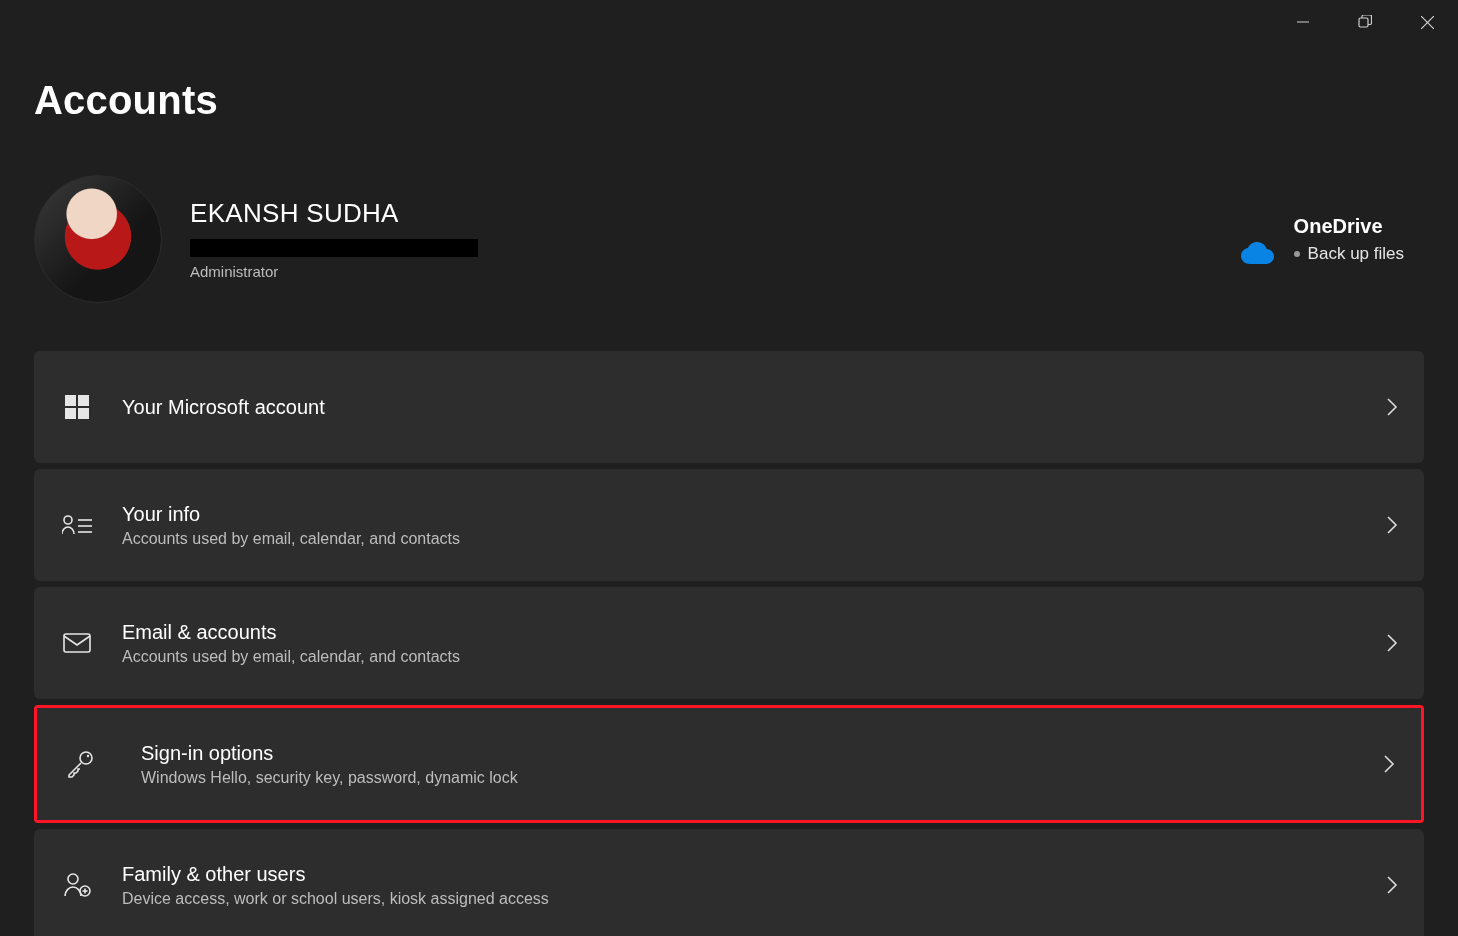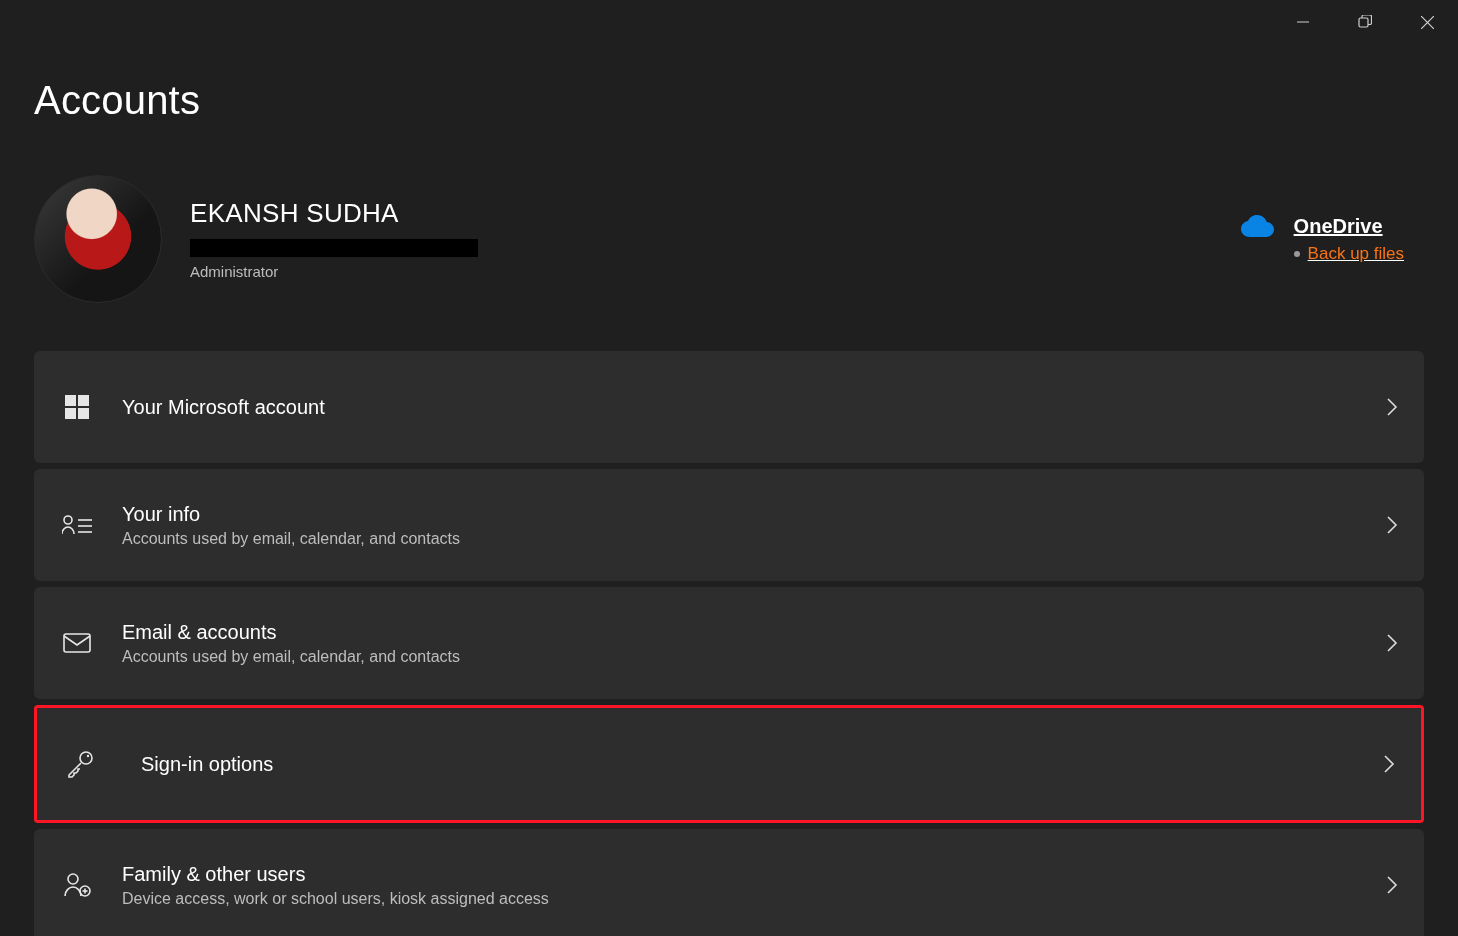--- a/index.html
+++ b/index.html
@@ -26,21 +26,21 @@
     align-items: center;
     justify-content: center;
     color: #cfcfcf;
     cursor: pointer;
   }
   .content {
     padding: 78px 34px 0 34px;
   }
   .page-title {
     font-size: 40px;
-    font-weight: 400;
+    font-weight: 700;
     letter-spacing: 0.2px;
     margin-bottom: 52px;
   }
   .userbar {
     display: flex;
     align-items: center;
     justify-content: space-between;
     margin-bottom: 48px;
     padding-right: 20px;
   }
@@ -65,30 +65,29 @@
   .user-text .email-redact {
     width: 288px; height: 18px;
     background: #000; margin: 10px 0 6px 0;
   }
   .user-text .urole {
     color: #bdbdbd;
     font-size: 15px;
   }
   .onedrive-block {
     display: flex;
-    align-items: flex-start;
+    align-items: flex-end;
     gap: 20px;
-    text-decoration: underline;
   }
   .od-text .od-title {
     font-size: 20px;
     font-weight: 600;
   }
   .od-text .od-sub {
-    color: #f97316;
+    color: #e5e5e5;
     font-size: 17px;
     margin-top: 6px;
   }
   .od-sub .dot {
     display: inline-block;
     width: 6px; height: 6px;
     border-radius: 50%;
     background: #9a9a9a;
     vertical-align: middle;
     margin-right: 8px;
@@ -243,20 +242,21 @@
       <div class="row">
         <div class="icon-slot">
           <svg width="28" height="28" viewBox="0 0 28 28" fill="none" stroke="currentColor" stroke-width="1.6">
             <circle cx="20" cy="8" r="6"></circle>
               <circle cx="22" cy="6" r="1.2" fill="currentColor" stroke="none"></circle>
             <path d="M15 13 L3 25 v2 h3 l2-2 v-2 h2 l2-2 v-2 h2"></path>
           </svg>
         </div>
         <div class="row-text">
           <div class="rtitle">Sign-in options</div>
+          <div class="rsub">Windows Hello, security key, password, dynamic lock</div>
         </div>
         <svg class="chev" width="12" height="20" viewBox="0 0 12 20" fill="none" stroke="currentColor" stroke-width="1.6">
             <polyline points="2,2 10,10 2,18"></polyline>
           </svg>
       </div>
     </div>
 
     <div class="row">
       <div class="icon-slot">
         <svg width="28" height="26" viewBox="0 0 28 26" fill="none" stroke="currentColor" stroke-width="1.6">

